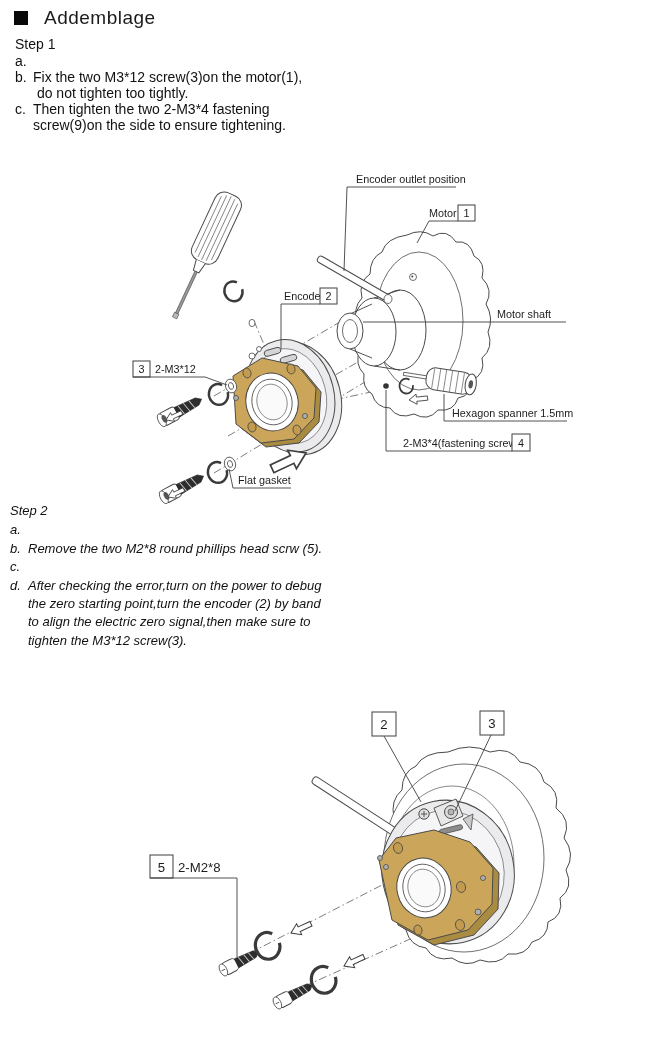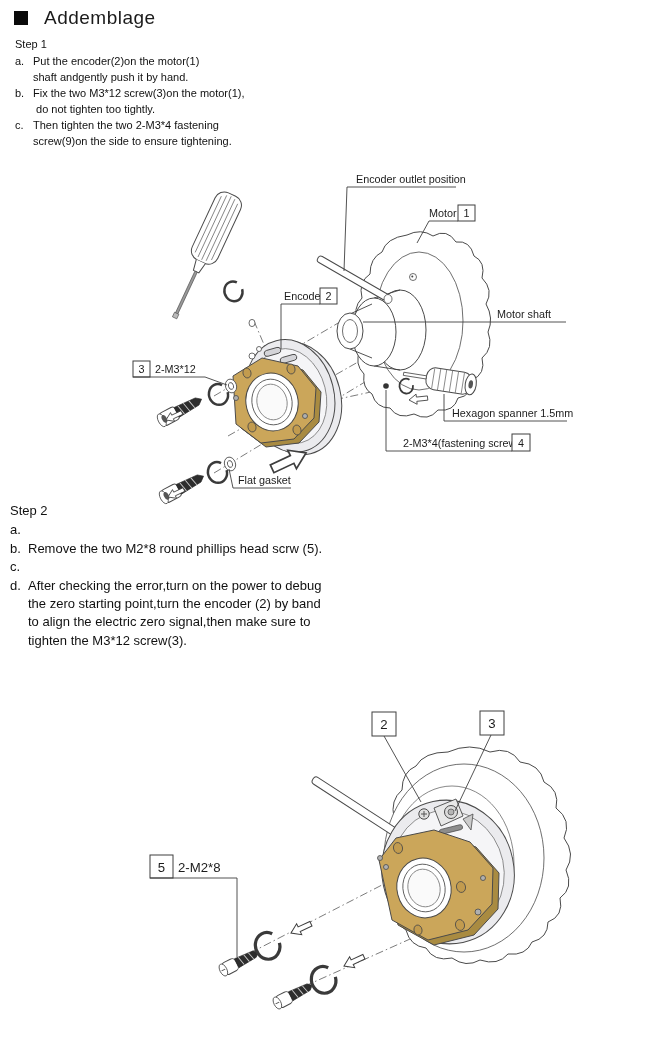--- a/index.html
+++ b/index.html
@@ -1,23 +1,23 @@
 <!DOCTYPE html>
 <html><head>
 <meta charset="utf-8">
 <style>
   html,body{margin:0;padding:0;background:#fff;}
   .page{position:relative;width:650px;height:1040px;background:#fff;overflow:hidden;
         font-family:"Liberation Sans", sans-serif;color:#151515;}
   .titlebar{position:absolute;left:14px;top:7px;display:flex;align-items:center;gap:16px;}
   .title-square{width:14px;height:14px;background:#0a0a0a;}
   .title-text{font-size:19px;color:#1a1a1a;letter-spacing:0.5px;}
-  .steps{position:absolute;font-size:11px;line-height:16px;color:#111;}
+  .steps{position:absolute;font-size:14px;line-height:16px;color:#111;}
   #step1{left:15px;top:36px;}
-  #step2{left:10px;top:502px;font-size:13px;line-height:18.4px;}
+  #step2{left:10px;top:502px;font-size:13px;line-height:18.4px;font-style:italic;}
   .step-head{margin-bottom:1px;}
   .step-item{display:flex;}
   .step-item .letter{width:18px;flex:none;}
   .step-item .lines div{white-space:pre;}
   svg text{font-family:"Liberation Sans", sans-serif;fill:#1c1c1c;}
   .lbl{font-size:10.8px;}
   .lbl2{font-size:13.2px;}
   .ln{stroke:#3f3f3f;stroke-width:0.9;fill:none;}
   .cl{stroke:#5a5a5a;stroke-width:0.8;fill:none;stroke-dasharray:8 3 1.5 3;}
   .part{stroke:#4a4a4a;stroke-width:1;fill:#fff;}
@@ -38,24 +38,20 @@
 
   <div class="titlebar">
     <div class="title-square"></div>
     <div class="title-text">Addemblage</div>
   </div>
 
   <div class="steps" id="step1">
     <div class="step-head">Step 1</div>
     <div class="step-item">
       <span class="letter">a.</span>
-      <div class="lines">
-          <div>Put the encoder(2)on the motor(1)</div>
-          <div>shaft andgently push it by hand.</div>
-        </div>
     </div>
     <div class="step-item">
       <span class="letter">b.</span>
       <div class="lines">
           <div>Fix the two M3*12 screw(3)on the motor(1),</div>
           <div> do not tighten too tightly.</div>
         </div>
     </div>
     <div class="step-item">
       <span class="letter">c.</span>

